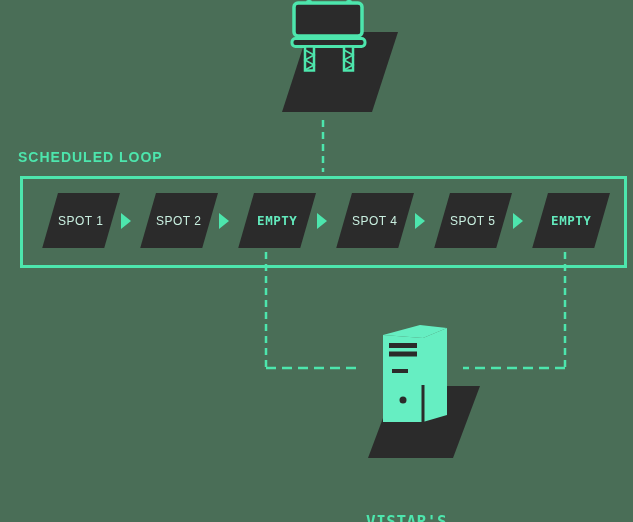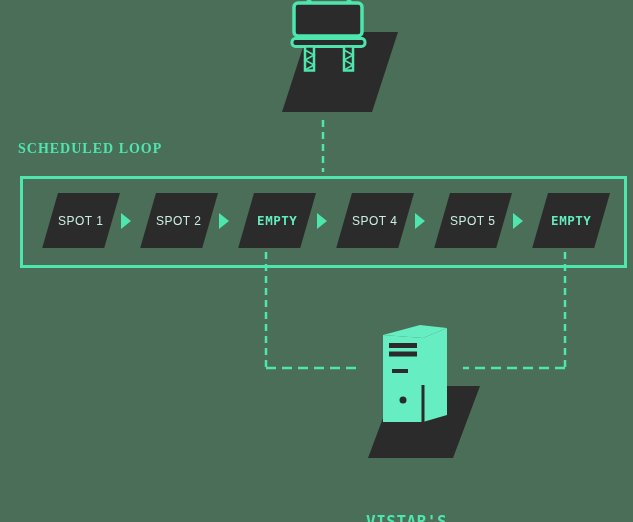--- a/index.html
+++ b/index.html
@@ -8,22 +8,22 @@
     font-family:"DejaVu Sans Mono", monospace;
     width:633px;height:522px;overflow:hidden;
   }
   #canvas{position:relative;width:633px;height:522px;background:#4a6e57;}
 
   svg{display:block;}
   .abs{position:absolute;}
 
   
   .section-title{
-    position:absolute;left:18px;top:141px;
-    font-family:Liberation Serif, serif;
+    position:absolute;left:18px;top:149px;
+    font-family:Liberation Sans, sans-serif;
     font-weight:bold;font-size:14px;letter-spacing:1px;
     color:#4de6ad;white-space:pre;
   }
 
   
   .loop-box{
     position:absolute;left:20px;top:176px;
     width:601px;height:86px;
     border:3px solid #4de6ad;
     background:transparent;

